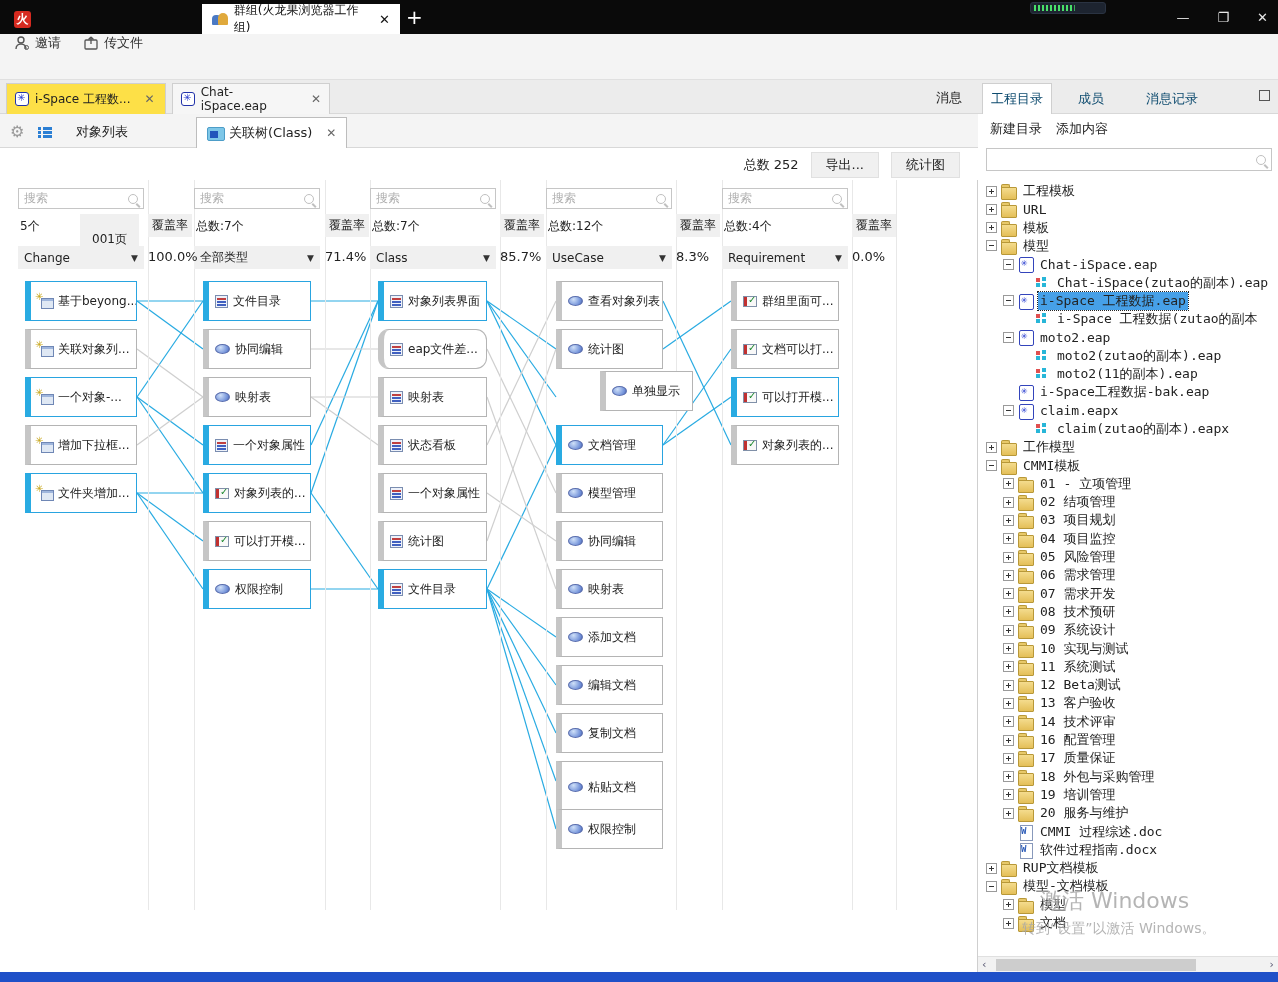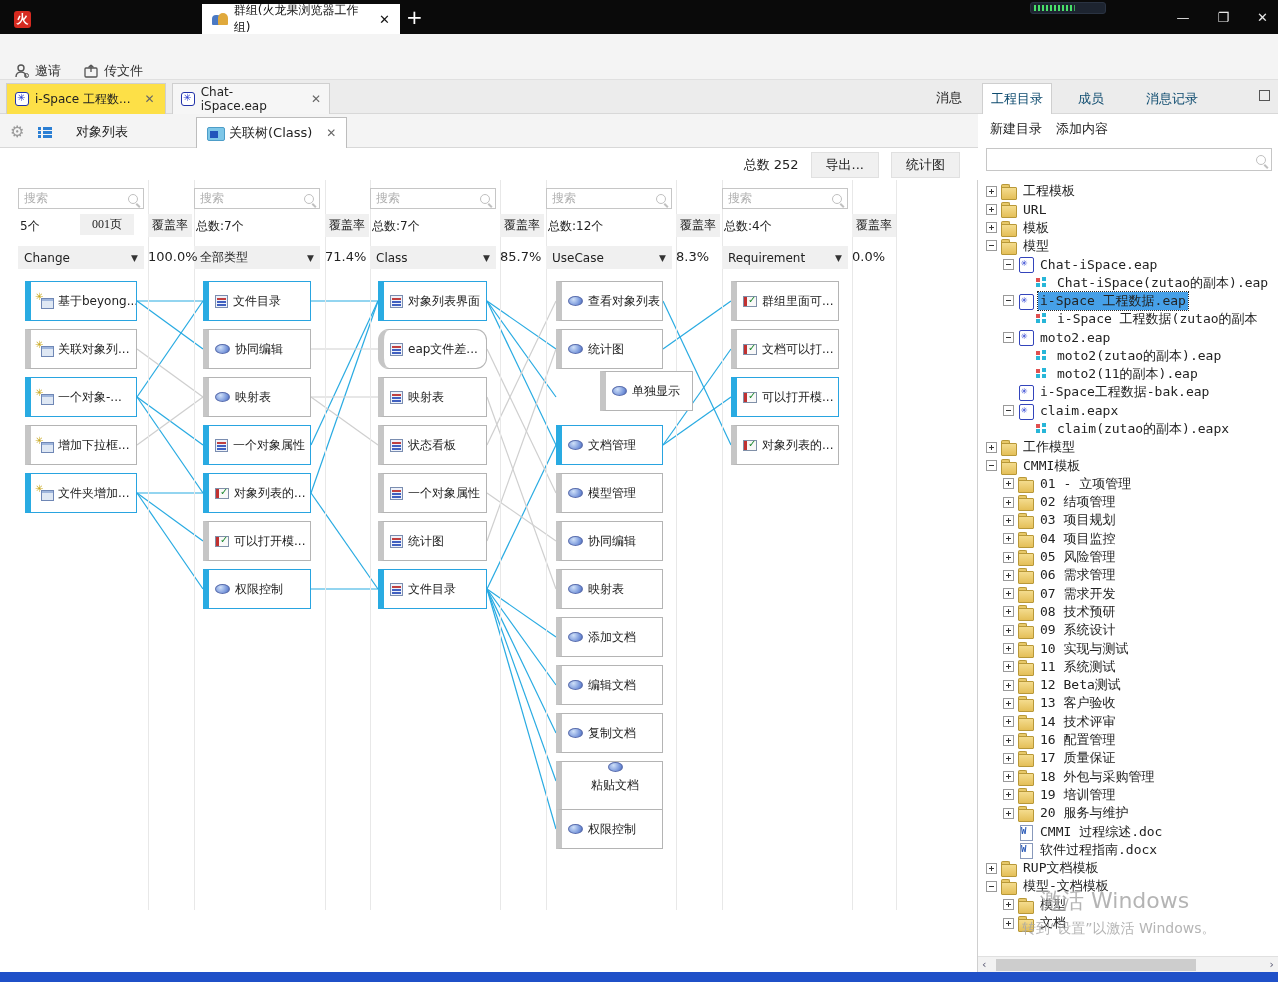--- a/index.html
+++ b/index.html
@@ -19,21 +19,21 @@
   .grp-ico:before { content:""; position:absolute; left:0; top:3px; width:9px; height:10px; background:#4a79c4; border-radius:4px 4px 1px 1px; }
   .grp-ico:after { content:""; position:absolute; left:6px; top:1px; width:10px; height:12px; background:#e0a93c; border-radius:5px 5px 1px 1px; }
   .tclose { margin-left:auto; font-size:13px; cursor:default; }
   .newtab { left:406px; top:4px; color:#fff; font-size:20px; line-height:26px; }
   .meter { left:1030px; top:2px; width:76px; height:12px; background:#1d2430; border-radius:3px;
     background-image:repeating-linear-gradient(90deg,#49e06a 0 2px,#1d2430 2px 4px); background-size:55% 60%; background-repeat:no-repeat; background-position:3px center; border:1px solid #2a3342; }
   .winbtns { right:10px; top:0; height:34px; display:flex; align-items:center; gap:28px; color:#e8e8e8; font-size:13px; }
 
   
   #btoolbar { left:0; top:34px; width:1278px; height:46px; background:#f4f4f4; border-bottom:1px solid #e0e0e0; }
-  .btl { position:absolute; left:14px; top:0; height:46px; display:flex; align-items:flex-end; gap:22px; color:#333; font-size:13px; }
+  .btl { position:absolute; left:14px; top:0; height:46px; display:flex; align-items:flex-start; gap:22px; color:#333; font-size:13px; }
   .btr { position:absolute; right:14px; top:0; height:46px; display:flex; align-items:center; gap:20px; color:#333; font-size:13px; }
   .tool-item { display:flex; align-items:center; gap:5px; }
   .muted { color:#b9b9b9; }
   .avatar { width:22px; height:22px; border-radius:4px; background:#8a5a28; position:relative; overflow:hidden; }
   .avatar:before { content:""; position:absolute; left:4px; top:7px; width:14px; height:12px; background:#c79a5d; border-radius:50% 50% 40% 40%; }
   .avatar:after { content:"· ·"; position:absolute; left:5px; top:6px; font-size:7px; color:#222; letter-spacing:1px; }
 
   
   #band2 { left:0; top:80px; width:978px; height:34px; background:#ececec; border-bottom:1px solid #d8d8d8; }
   .dtab { position:absolute; top:3px; height:31px; background:#fde047; border:1px solid #cfcfcf; border-bottom:none;
@@ -63,21 +63,21 @@
 
   
   #canvas { left:0; top:180px; width:978px; height:792px; background:#fff; border-right:1px solid #cfcfcf; overflow:hidden; }
   #edges { position:absolute; left:0; top:0; width:978px; height:792px; }
   .vline { position:absolute; top:0; width:1px; height:730px; background:#e8e8e8; }
   .searchbox { position:absolute; height:21px; border:1px solid #c6c6c6; background:#fff; display:flex; align-items:center; padding:0 5px; color:#b0b0b0; }
   .searchbox .ph { flex:1; }
   .mag { width:10px; height:10px; border:1.5px solid #c0c0c0; border-radius:50%; position:relative; }
   .mag:after { content:""; position:absolute; left:8px; top:8px; width:5px; height:1.5px; background:#c0c0c0; transform:rotate(45deg); transform-origin:0 0; }
   .cstat { position:absolute; font-size:12px; color:#222; }
-  .pagebox { background:#f0f0f0; padding:2px 12px;font-family:Liberation Serif, serif; }
+  .pagebox { background:#f0f0f0; padding:17px 12px; }
   .dd { position:absolute; height:23px; background:#f0f0f0; display:flex; align-items:center; padding:0 6px; font-size:12px; color:#222; }
   .dd .arr { margin-left:auto; font-size:9px; color:#333; }
   .covlab { position:absolute; background:#f0f0f0; padding:3px 4px; font-size:12px; }
   .covval { position:absolute; font-size:13px; color:#222; }
   .node { position:absolute; background:#fff; border:1px solid #b4b4b4; border-left:6px solid #c6c6c6;
     display:flex; align-items:center; gap:5px; padding-left:6px; font-size:12px; color:#222; }
   .node.hl { border-color:#29a4e0; border-left-color:#29abe2; }
   .nlabel { white-space:nowrap; overflow:hidden; }
   .ico-change { width:16px; height:13px; position:relative; flex:none; }
   .ico-change:before { content:"✳"; position:absolute; left:-2px; top:-4px; color:#c8a820; font-size:10px; }
@@ -397,21 +397,21 @@
         <span class="nlabel">添加文档</span>
       </div>
       <div class="node" style="left: 556px; top: 485px; width: 107px; height: 40px;">
         <span class="ico-usecase"></span>
         <span class="nlabel">编辑文档</span>
       </div>
       <div class="node" style="left: 556px; top: 533px; width: 107px; height: 40px;">
         <span class="ico-usecase"></span>
         <span class="nlabel">复制文档</span>
       </div>
-      <div class="node" style="left: 556px; top: 581px; width: 107px; height: 52px; flex-direction: column;">
+      <div class="node" style="left: 556px; top: 581px; width: 107px; height: 52px;">
         <span class="ico-usecase"></span>
         <span class="nlabel">粘贴文档</span>
       </div>
       <div class="node" style="left: 556px; top: 629px; width: 107px; height: 40px;">
         <span class="ico-usecase"></span>
         <span class="nlabel">权限控制</span>
       </div>
       <div class="searchbox" style="left: 722px; top: 8px; width: 126px;">
         <span class="ph">搜索</span>
         <span class="mag"></span>

